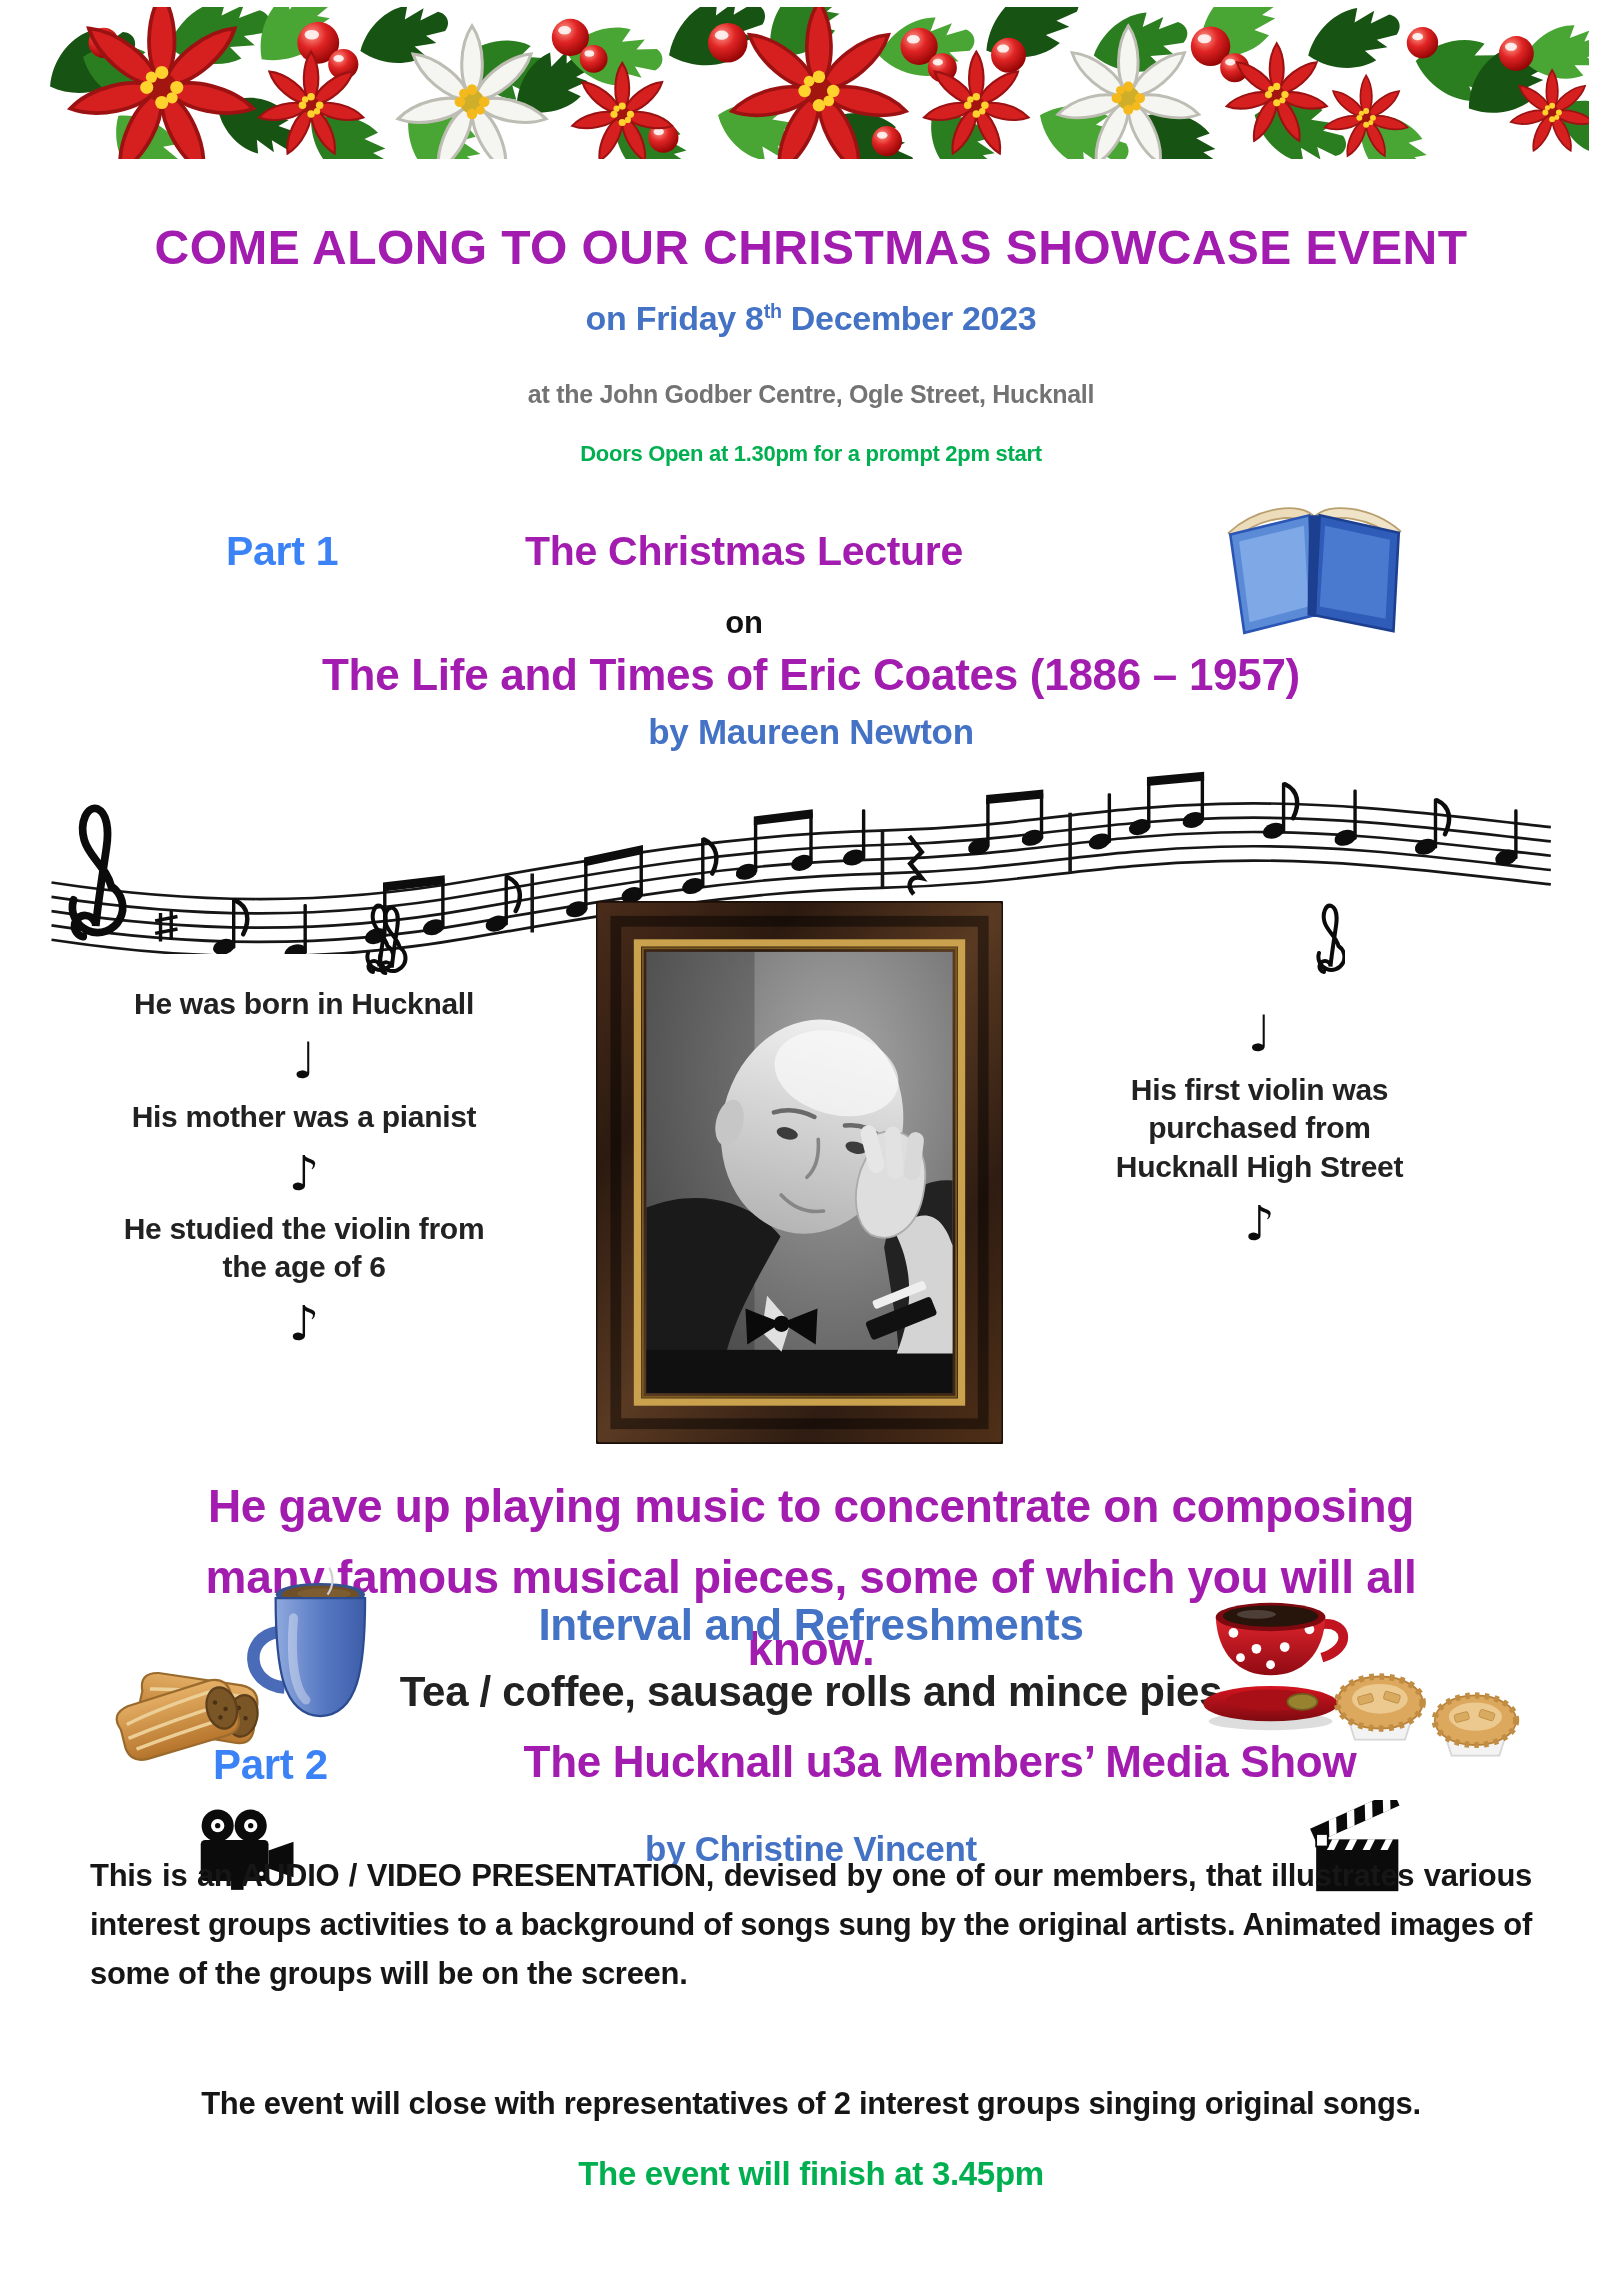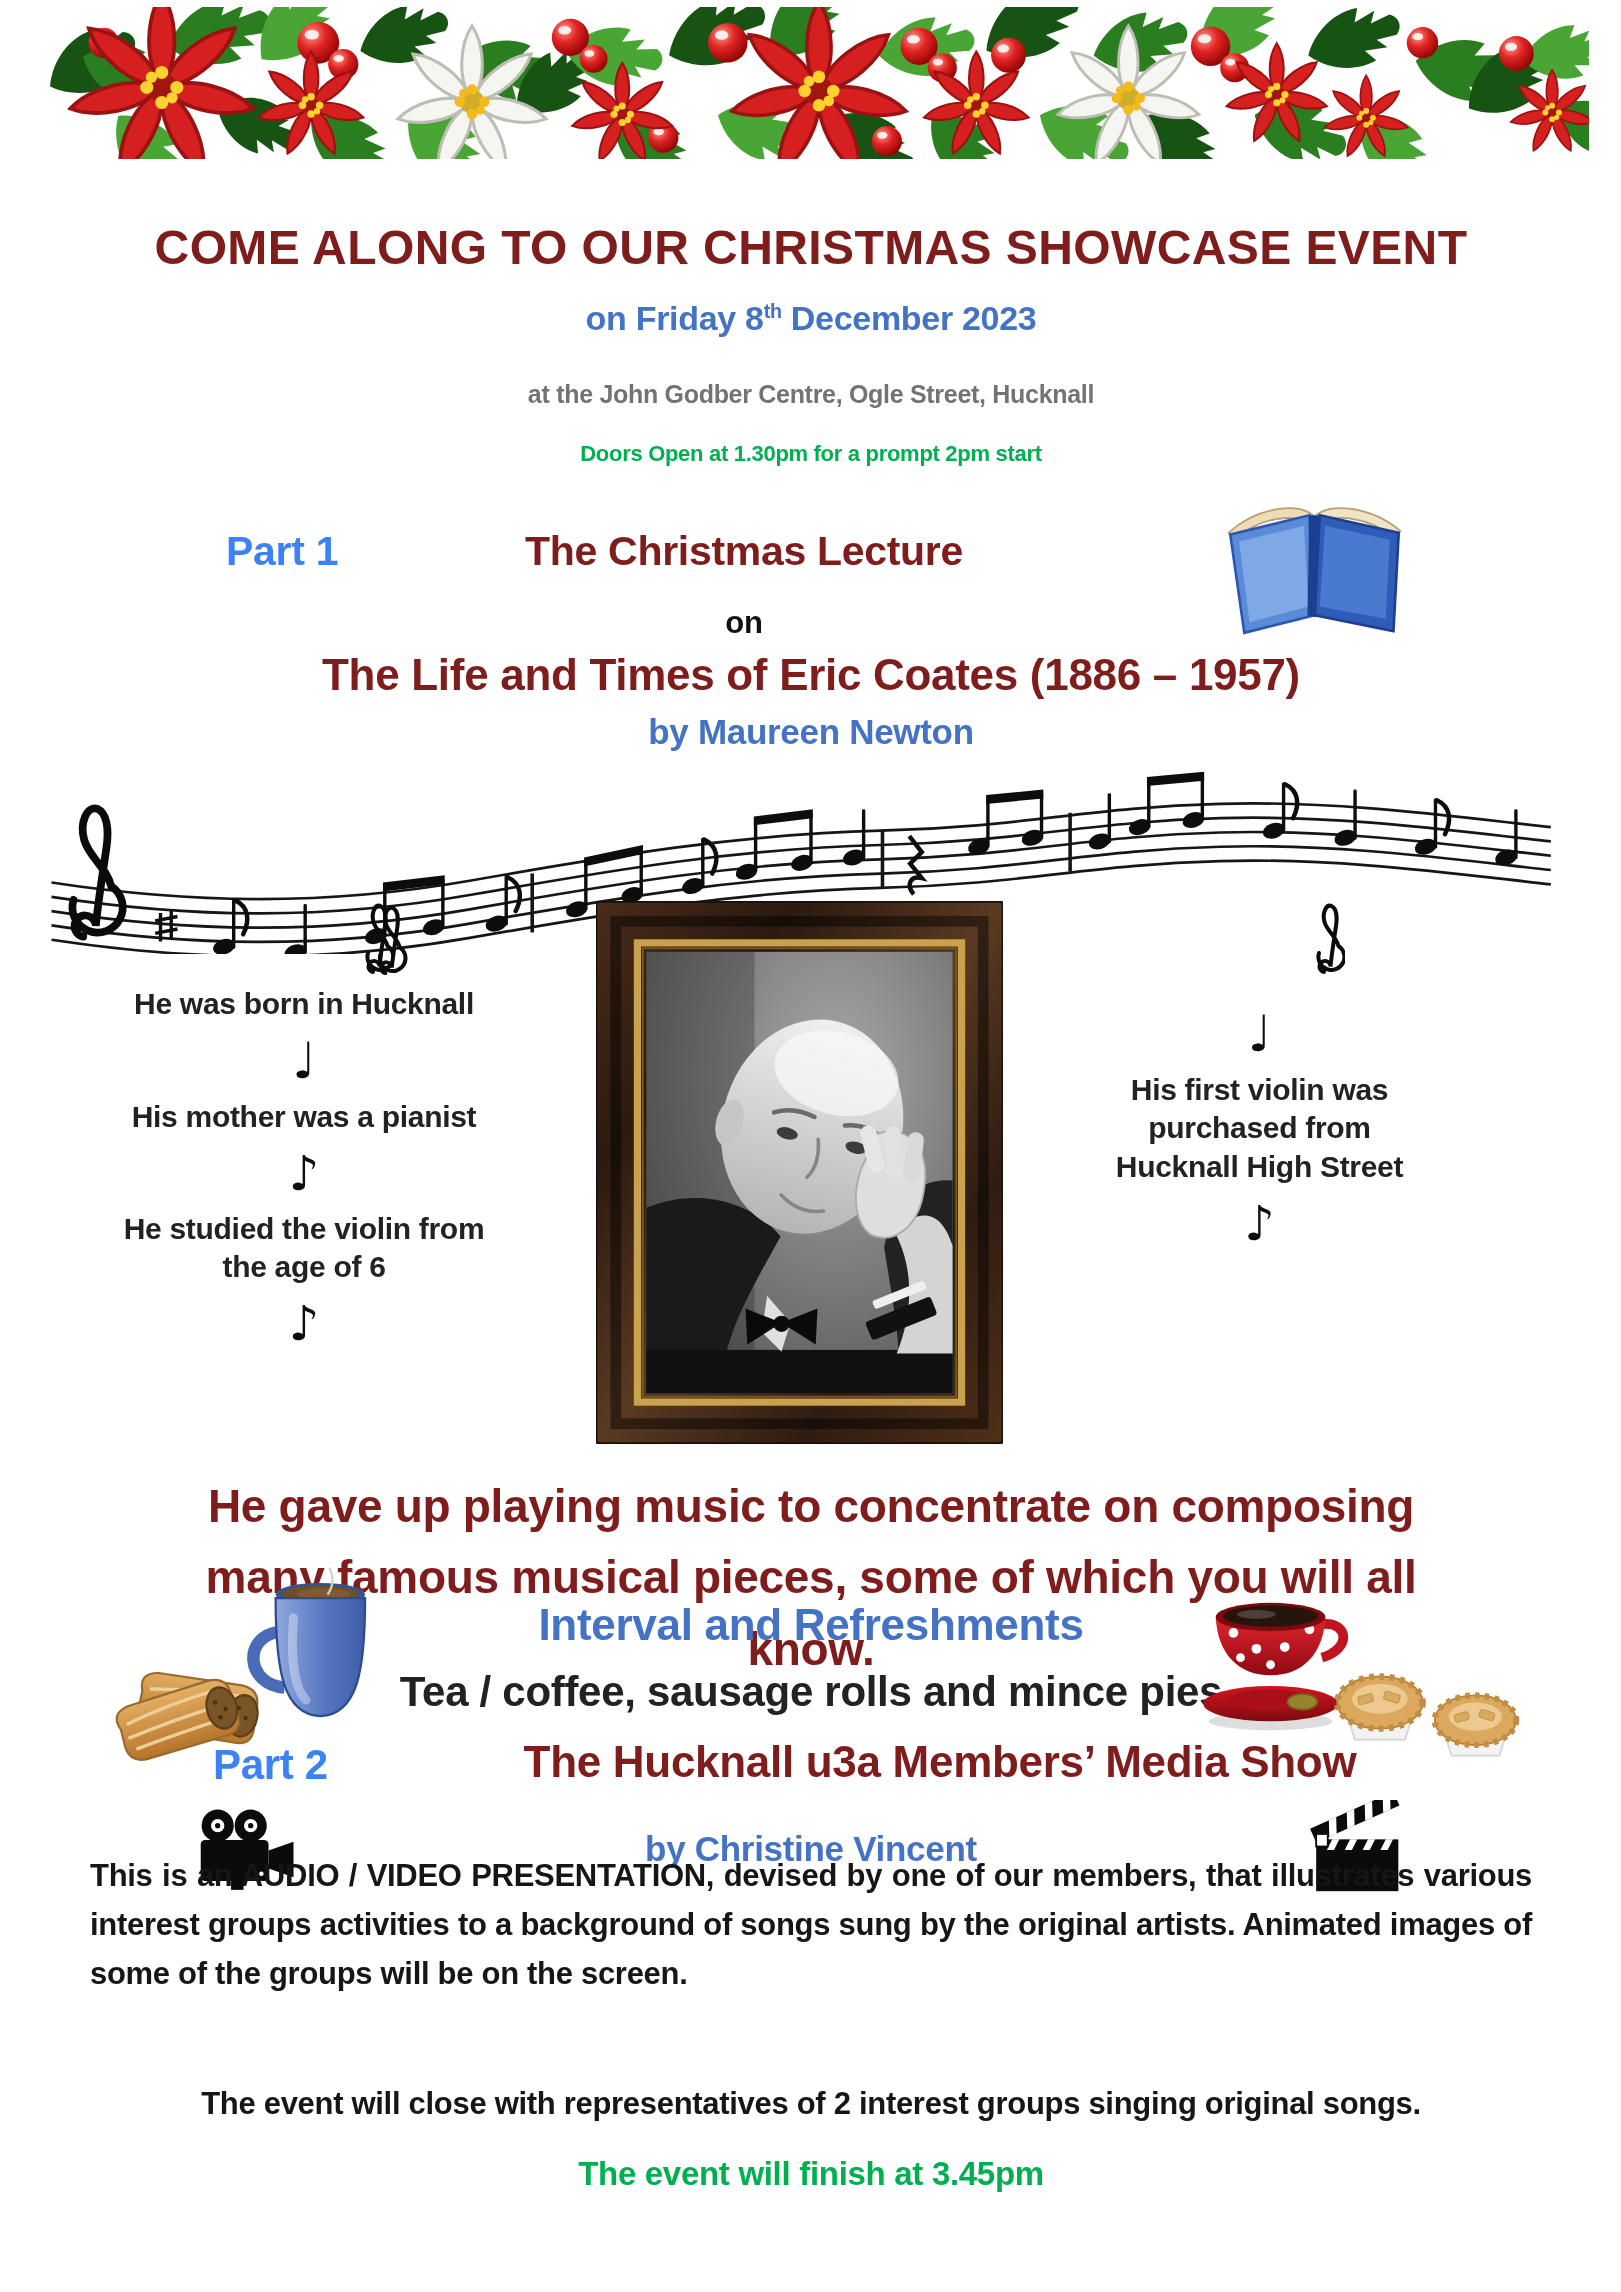--- a/index.html
+++ b/index.html
@@ -1,21 +1,21 @@
 <!DOCTYPE html>
 <html style="font-size:14.3px"><head>
 <meta charset="utf-8">
 <style>
   html,body{margin:0;padding:0;background:#fff;}
   .page{position:relative;width:1622px;height:2293px;background:#fff;overflow:hidden;
         font-family:"Liberation Sans",sans-serif;letter-spacing:-0.3px;color:#1c1c1c;}
   .abs{position:absolute;}
   .ctr{left:0;right:0;text-align:center;}
   .b{font-weight:bold;}
-  .red{color:#7f1d1d;}
+  .red{color:#a21caf;}
   .blue{color:#4472c4;}
   .green{color:#00b050;}
   .dark{color:#3b82f6;}
   .title{top:220px;font-size:48px;font-weight:800;letter-spacing:0.4px;}
   .date{top:299px;font-size:34px;}
   .date sup{font-size:.58em;vertical-align:super;}
   .venue{top:380px;font-size:25px;color:#737373;}
   .doors{top:441px;font-size:22px;}
   .p1label{left:226px;top:528px;font-size:41px;}
   .p1title{left:296px;top:528px;width:896px;text-align:center;font-size:41px;}

